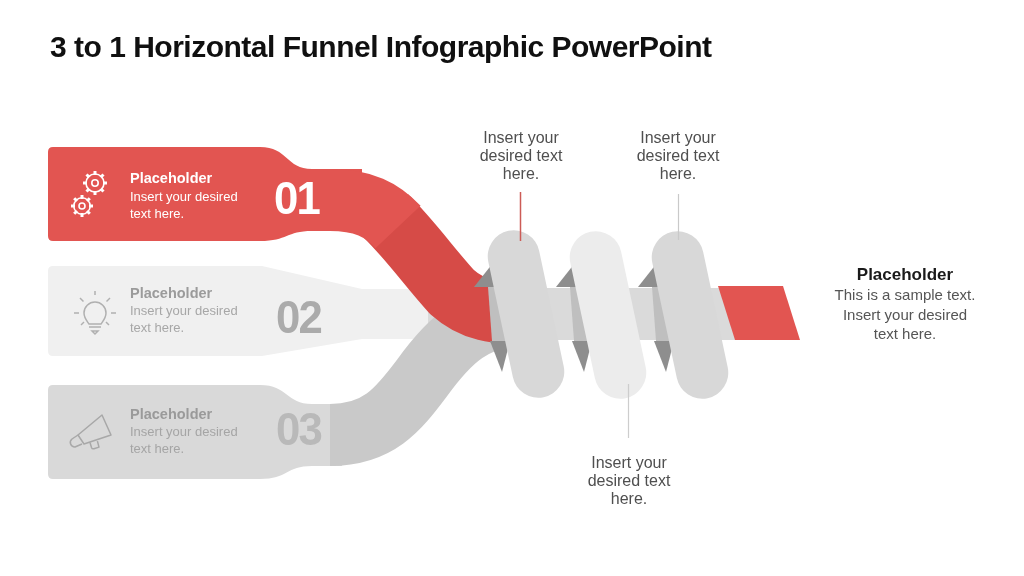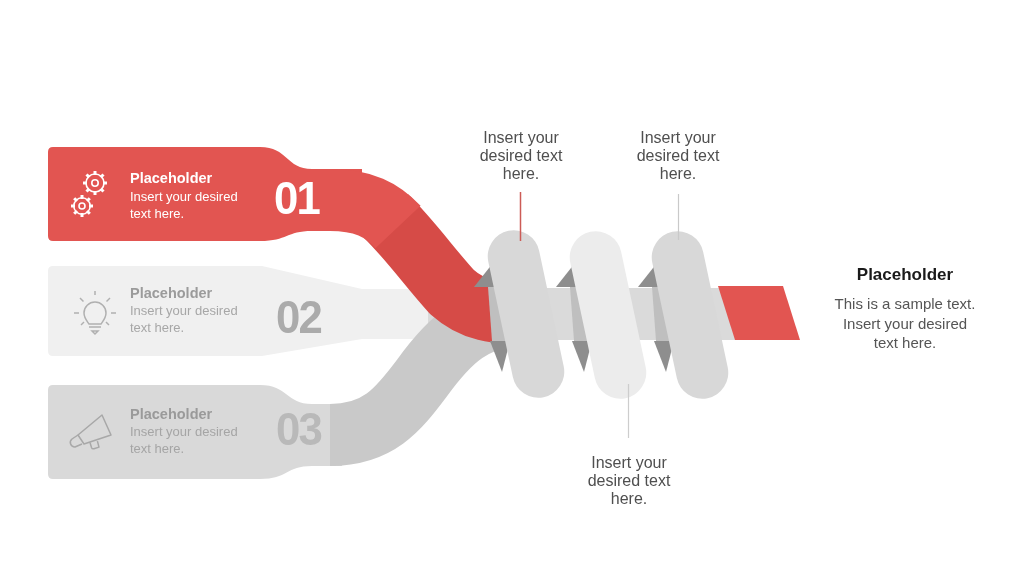--- a/index.html
+++ b/index.html
@@ -18,27 +18,28 @@
   .band-body{font-size:13px;line-height:16.5px;}
   .band-number{font-size:46px;font-weight:700;letter-spacing:-2px;transform:scaleX(.95);transform-origin:left top;}
   .b1 .band-label,.b1 .band-body,.b1 .band-number{color:#ffffff;}
   .b2 .band-label{color:#9b9b9b;} .b2 .band-body{color:#a7a7a7;} .b2 .band-number{color:#ababab;}
   .b3 .band-label{color:#9a9a9a;} .b3 .band-body{color:#a5a5a5;} .b3 .band-number{color:#b9b9b9;}
   
   .callout{width:126px;text-align:center;font-size:16px;line-height:18px;color:#4f4f4f;}
   
   .right-block{left:810px;width:190px;text-align:center;}
   .right-title{font-size:17px;font-weight:700;color:#1a1a1a;line-height:20px;}
-  .right-body{font-size:15px;line-height:19.5px;color:#555555;margin-top:9px;}
+  .right-body{font-size:15px;line-height:19.5px;color:#555555;}
 </style>
 </head>
 <body>
 
 <div class="slide">
 
+  <h1 class="abs slide-title">3 to 1 Horizontal Funnel Infographic PowerPoint</h1>
 
   <svg class="canvas" width="1024" height="576" viewBox="0 0 1024 576">
 
     <rect x="420" y="288" width="322" height="52" fill="#DADADA"></rect>
 
     <path d="M 53,266 H 262 L 362,289 H 428 V 339 H 362 L 262,356 H 53 Q 48,356 48,351 V 271 Q 48,266 53,266 Z" fill="#F0F0F0"></path>
 
     <path d="M 53,385 H 260 C 288,385 286,404 312,404 H 342 V 466 H 312 C 286,466 288,479 260,479 H 53 Q 48,479 48,474 V 390 Q 48,385 53,385 Z" fill="#D9D9D9"></path>
     <path d="M 330,435 C 378,435 398,410 422,378 C 448,342 474,314 530,314" fill="none" stroke="#C9C9C9" stroke-width="62"></path>
 

